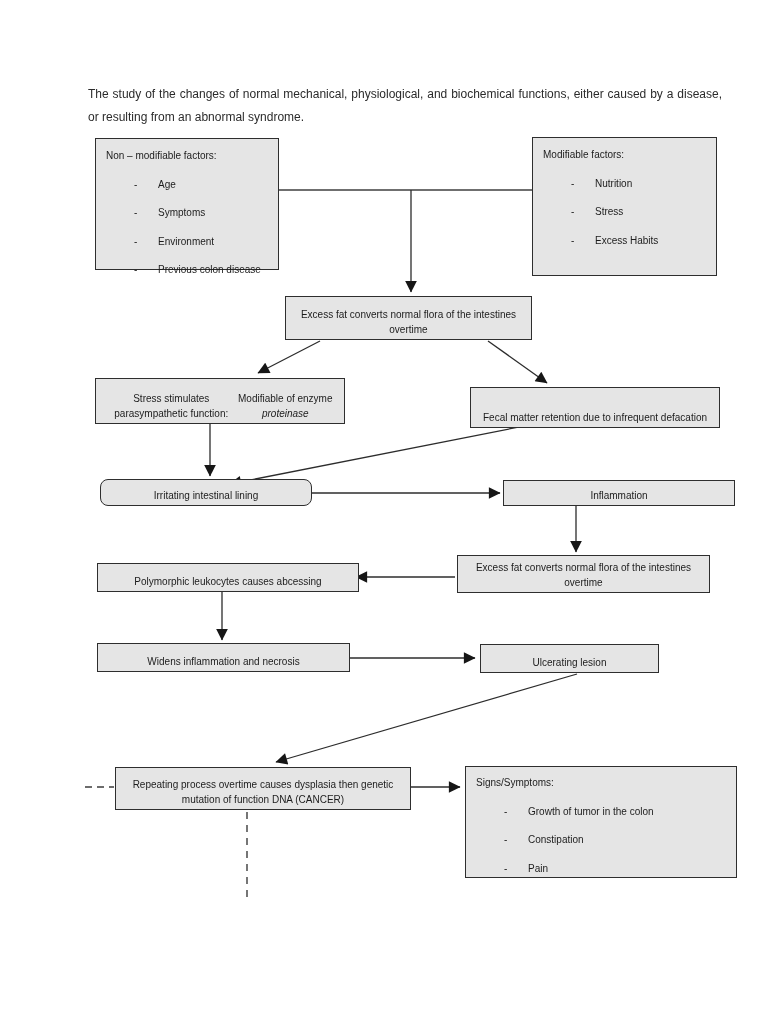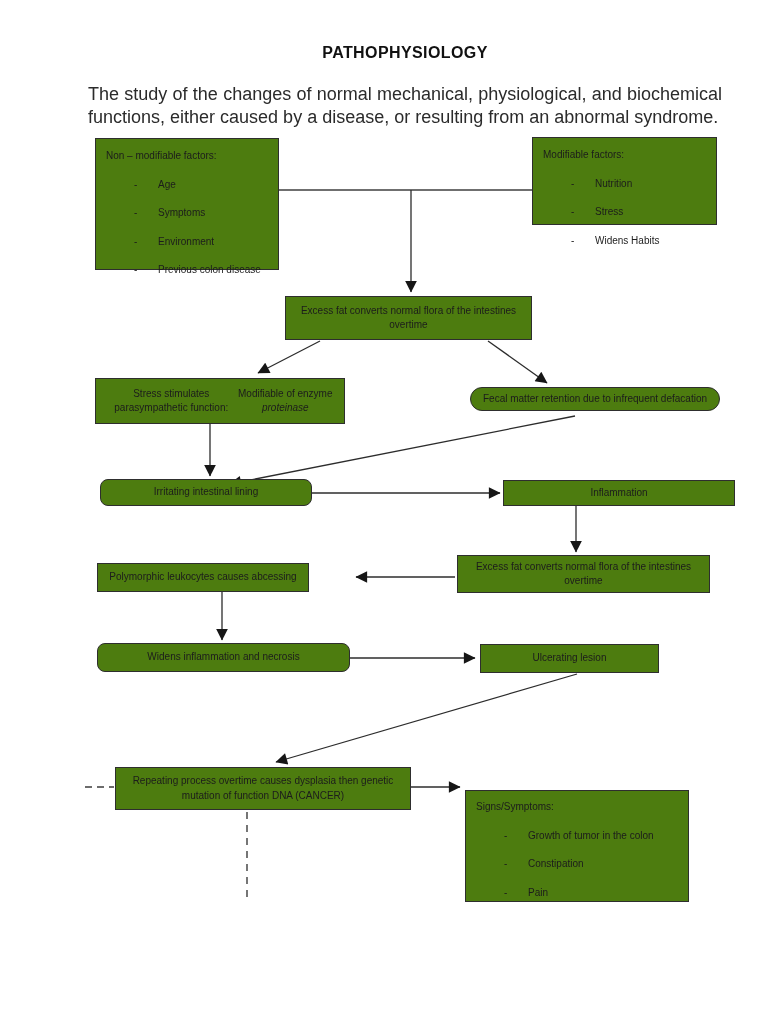--- a/index.html
+++ b/index.html
@@ -11,48 +11,47 @@
     color:#1c1c1c;
     overflow:hidden;
   }
   .title {
     position:absolute; left:88px; top:44px; width:634px;
     text-align:center; font-size:16px; font-weight:700;
     letter-spacing:0.4px; color:#111;
   }
   .intro {
     position:absolute; left:88px; top:83px; width:634px;
-    font-size:18px; line-height:23px; color:#2b2b2b;
+    font-size:12px; line-height:23px; color:#2b2b2b;
     text-align:justify;
   }
   svg.connectors {
     position:absolute; left:0; top:0; width:768px; height:1024px;
     pointer-events:none;
   }
   .box {
     position:absolute; box-sizing:border-box;
-    border:1.5px solid #2e2e2e; background:#4d7c0f;
+    border:1.5px solid #2e2e2e; background:#e5e5e5;
     font-size:10px; line-height:1.45; color:#1c1c1c;
   }
   .center {
-    display:flex; align-items:center; justify-content:center;
+    display:flex; align-items:flex-end; justify-content:center;
     text-align:center; padding:2px 10px;
   }
   .list-box { padding:10px 10px; }
   .box-heading { font-size:10px; }
   .li { display:flex; margin-top:14px; }
   .li .dash { display:inline-block; margin-left:28px; width:24px; }
   em { }
 </style>
 </head>
 <body>
 
 <div class="page">
 
-  <div class="title">PATHOPHYSIOLOGY</div>
   <div class="intro">The study of the changes of normal mechanical, physiological, and biochemical functions, either caused by a disease, or resulting from an abnormal syndrome.</div>
 
   <svg class="connectors" viewBox="0 0 768 1024">
     <defs>
       <marker id="ah" viewBox="0 0 10 10" refX="9.5" refY="5" markerWidth="10" markerHeight="9" orient="auto-start-reverse">
         <path d="M0,0 L10,5 L0,10 Z" fill="#161616"></path>
       </marker>
     </defs>
     <line x1="279" y1="190" x2="532" y2="190" stroke="#6f6f6f" stroke-width="2"></line>
     <line x1="411" y1="190" x2="411" y2="292" stroke="#2c2c2c" stroke-width="1.3" marker-end="url(#ah)"></line>
@@ -84,78 +83,78 @@
     <div class="li">
         <span class="dash">-</span>
         <span>Environment</span>
       </div>
     <div class="li">
         <span class="dash">-</span>
         <span>Previous colon disease</span>
       </div>
   </div>
 
-  <div class="box list-box" style="left:532px; top:137px; width:185px; height:88px;">
+  <div class="box list-box" style="left:532px; top:137px; width:185px; height:139px;">
     <div class="box-heading">Modifiable factors:</div>
     <div class="li">
         <span class="dash">-</span>
         <span>Nutrition</span>
       </div>
     <div class="li">
         <span class="dash">-</span>
         <span>Stress</span>
       </div>
     <div class="li">
         <span class="dash">-</span>
-        <span>Widens Habits</span>
+        <span>Excess Habits</span>
       </div>
   </div>
 
   <div class="box center" style="left:285px; top:296px; width:247px; height:44px;">
     <span>Excess fat converts normal flora of the intestines overtime</span>
   </div>
 
   <div class="box center" style="left:95px; top:378px; width:250px; height:46px; flex-direction:row;">
     <div>Stress stimulates parasympathetic function:</div>
     <div><span>Modifiable of enzyme </span><em>proteinase</em></div>
   </div>
 
-  <div class="box center" style="left:470px; top:387px; width:250px; height:24px;border-radius:12px;">
+  <div class="box center" style="left:470px; top:387px; width:250px; height:41px;">
     <span>Fecal matter retention due to infrequent defacation</span>
   </div>
 
   <div class="box center" style="left:100px; top:479px; width:212px; height:27px;border-radius:8px;">
     <span>Irritating intestinal lining</span>
   </div>
 
   <div class="box center" style="left:503px; top:480px; width:232px; height:26px;">
     <span>Inflammation</span>
   </div>
 
   <div class="box center" style="left:457px; top:555px; width:253px; height:38px;">
     <span>Excess fat converts normal flora of the intestines overtime</span>
   </div>
 
-  <div class="box center" style="left:97px; top:563px; width:212px; height:29px;">
+  <div class="box center" style="left:97px; top:563px; width:262px; height:29px;">
     <span>Polymorphic leukocytes causes abcessing</span>
   </div>
 
-  <div class="box center" style="left:97px; top:643px; width:253px; height:29px;border-radius:8px;">
+  <div class="box center" style="left:97px; top:643px; width:253px; height:29px;">
     <span>Widens inflammation and necrosis</span>
   </div>
 
   <div class="box center" style="left:480px; top:644px; width:179px; height:29px;">
     <span>Ulcerating lesion</span>
   </div>
 
   <div class="box center" style="left:115px; top:767px; width:296px; height:43px;">
     <span>Repeating process overtime causes dysplasia then genetic mutation of function DNA (CANCER)</span>
   </div>
 
-  <div class="box list-box" style="left:465px; top:766px; width:224px; height:112px; padding-top:9px;margin-top:24px;">
+  <div class="box list-box" style="left:465px; top:766px; width:272px; height:112px; padding-top:9px;">
     <div class="box-heading">Signs/Symptoms:</div>
     <div class="li">
         <span class="dash">-</span>
         <span>Growth of tumor in the colon</span>
       </div>
     <div class="li">
         <span class="dash">-</span>
         <span>Constipation</span>
       </div>
     <div class="li">

